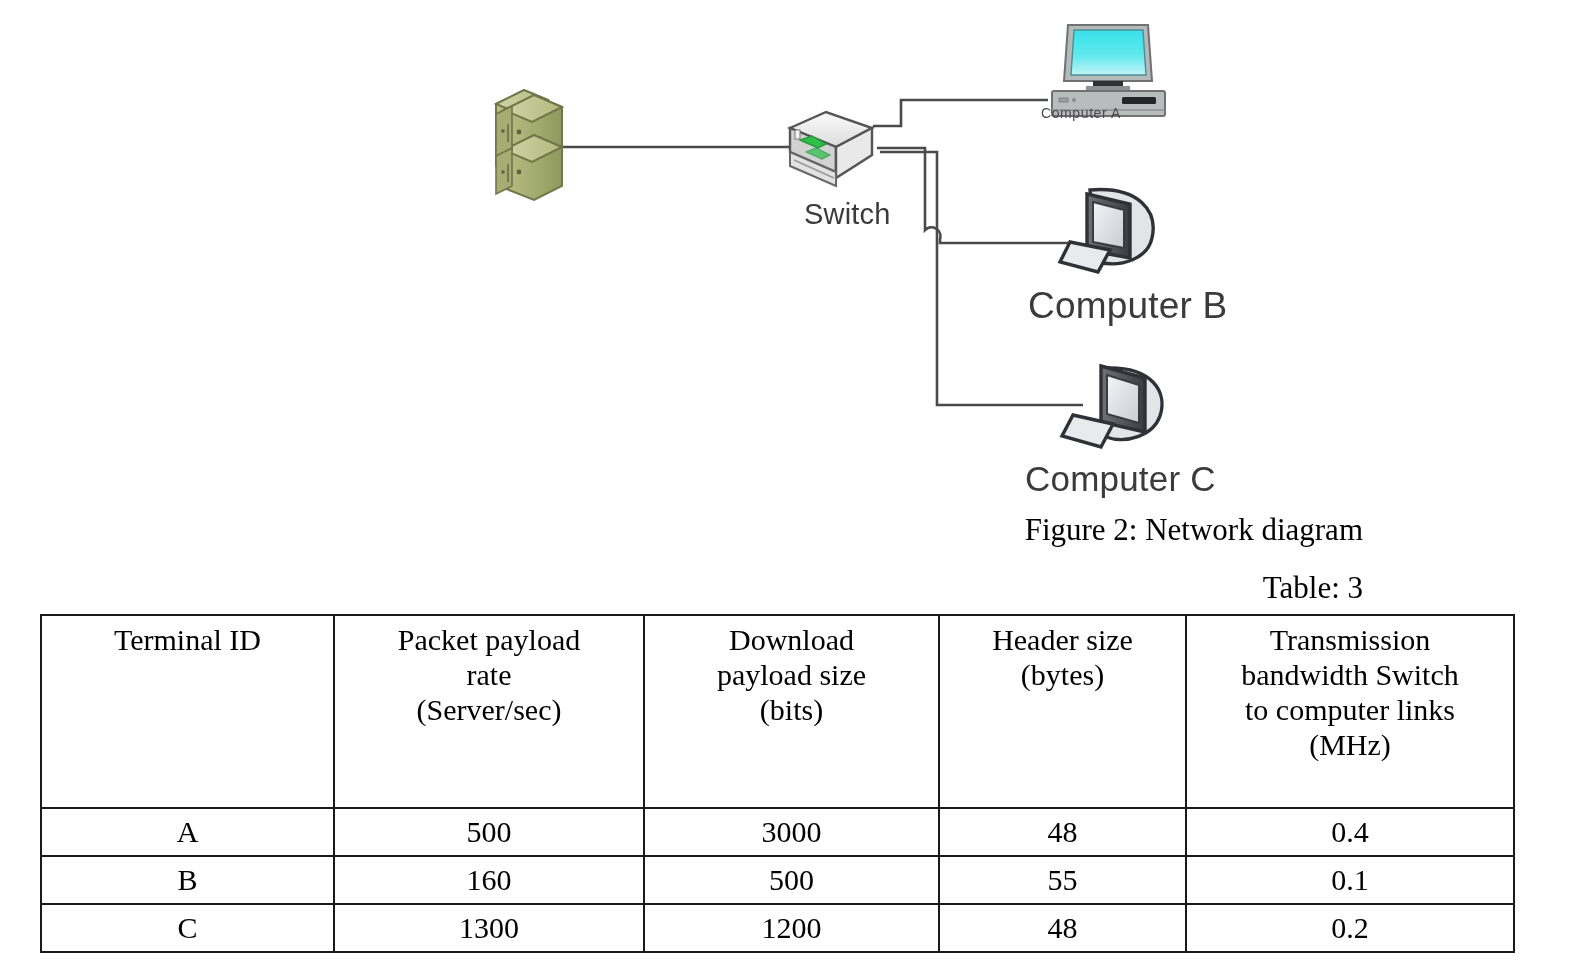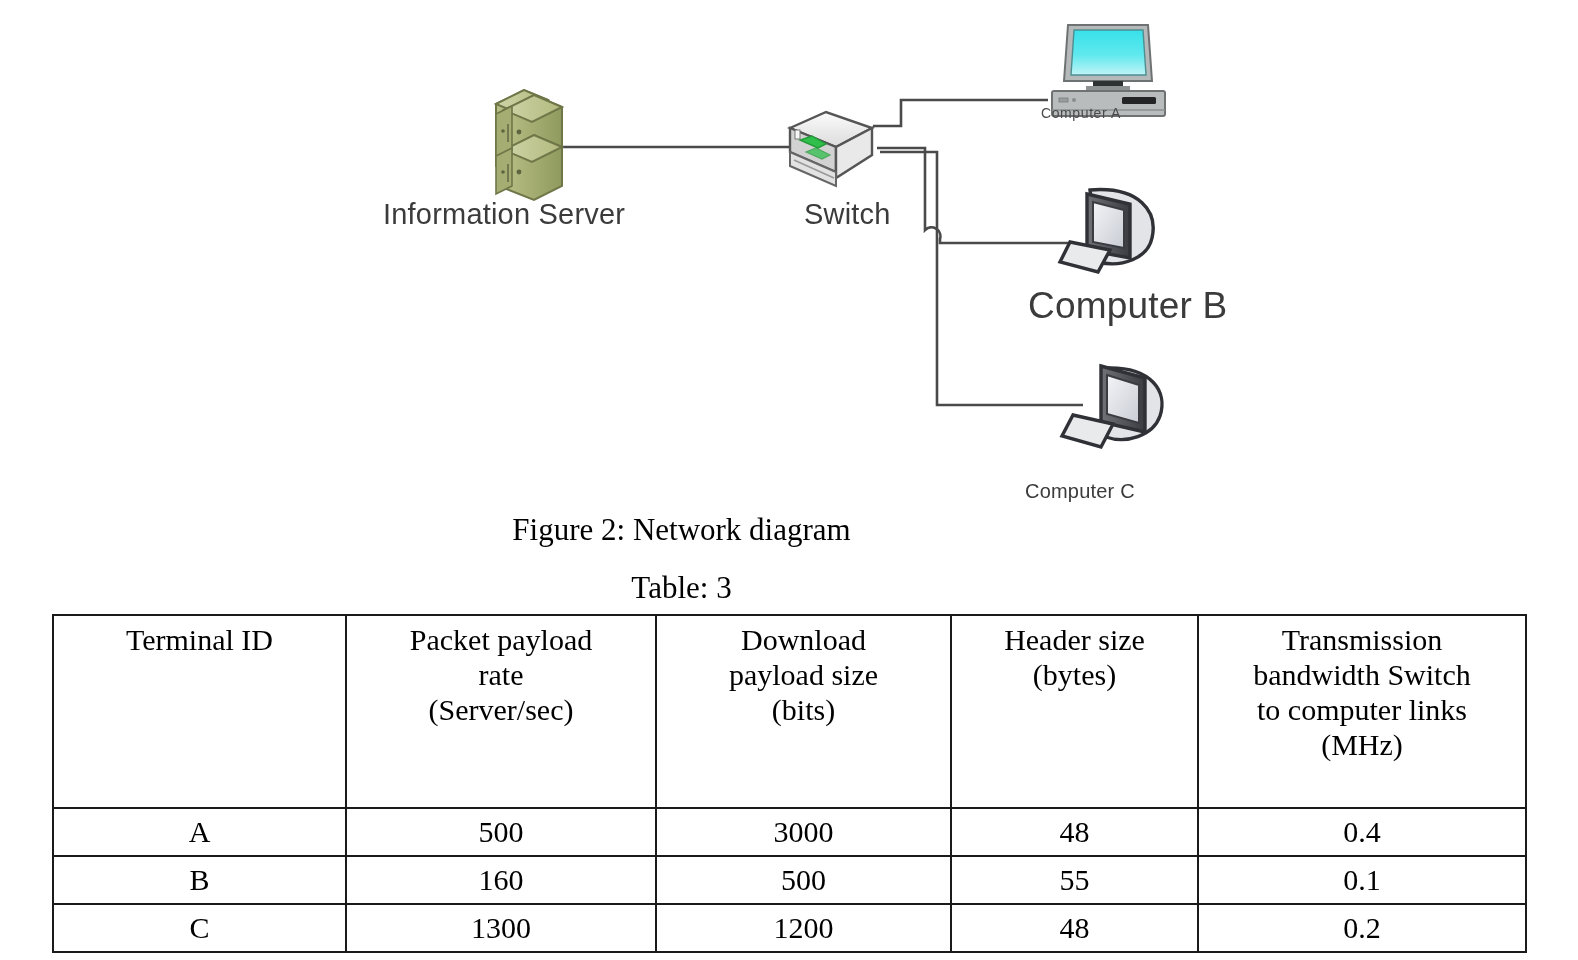--- a/index.html
+++ b/index.html
@@ -36,37 +36,37 @@
     position: absolute;
     font-family: "Liberation Sans", "DejaVu Sans", sans-serif;
     color: #3b3b3b;
     white-space: nowrap;
     text-align: center;
   }
   .lbl-server  { left: 383px; top: 198px; font-size: 29px; letter-spacing: .2px; }
   .lbl-switch  { left: 804px; top: 198px; font-size: 29px; letter-spacing: .2px; }
   .lbl-compa   { left: 1041px; top: 105px; font-size: 14px; letter-spacing: .6px; color: #4a4a4a; }
   .lbl-compb   { left: 1028px; top: 285px; font-size: 37px; letter-spacing: .2px; }
-  .lbl-compc   { left: 1025px; top: 480px; font-size: 20px; letter-spacing: .2px; }
+  .lbl-compc   { left: 1025px; top: 459px; font-size: 35px; letter-spacing: .2px; }
 
   
   .caption {
     position: absolute;
     width: 1363px;
-    text-align: center;
+    text-align: right;
     font-family: "Liberation Serif", "DejaVu Serif", serif;
     color: #000;
   }
   #fig-caption   { top: 512px; font-size: 31px; }
   #table-caption { top: 570px; font-size: 31px; }
 
   
   #data-table {
     position: absolute;
-    left: 52px;
+    left: 40px;
     top: 614px;
     width: 1473px;
     border-collapse: collapse;
     font-family: "Liberation Serif", "DejaVu Serif", serif;
     font-size: 30px;
     color: #000;
     table-layout: fixed;
   }
   #data-table th,
   #data-table td {
@@ -208,21 +208,20 @@
     </g>
 
     <g>
       <path d="M 1105 368 C 1152 366 1168 392 1160 416 C 1153 436 1126 444 1106 437 L 1105 368 Z" fill="#e3e4e7" stroke="#2f3136" stroke-width="3.4"></path>
       <polygon points="1101,366 1145,378 1145,432 1101,422" fill="url(#gradMonoBody)" stroke="#2f3136" stroke-width="3.4"></polygon>
       <polygon points="1107,375 1139,385 1139,423 1107,414" fill="url(#gradMonoScreen)" stroke="#3a3c42" stroke-width="2"></polygon>
       <polygon points="1073,415 1113,424 1101,447 1062,436" fill="#e9eaec" stroke="#2f3136" stroke-width="3.4"></polygon>
     </g>
   </svg>
 
-  <div class="node-label lbl-server">Information Server</div>
   <div class="node-label lbl-switch">Switch</div>
   <div class="node-label lbl-compa">Computer A</div>
   <div class="node-label lbl-compb">Computer B</div>
   <div class="node-label lbl-compc">Computer C</div>
 </div>
 
 <div class="caption" id="fig-caption">Figure 2: Network diagram</div>
 <div class="caption" id="table-caption">Table: 3</div>
 
 <table id="data-table">

